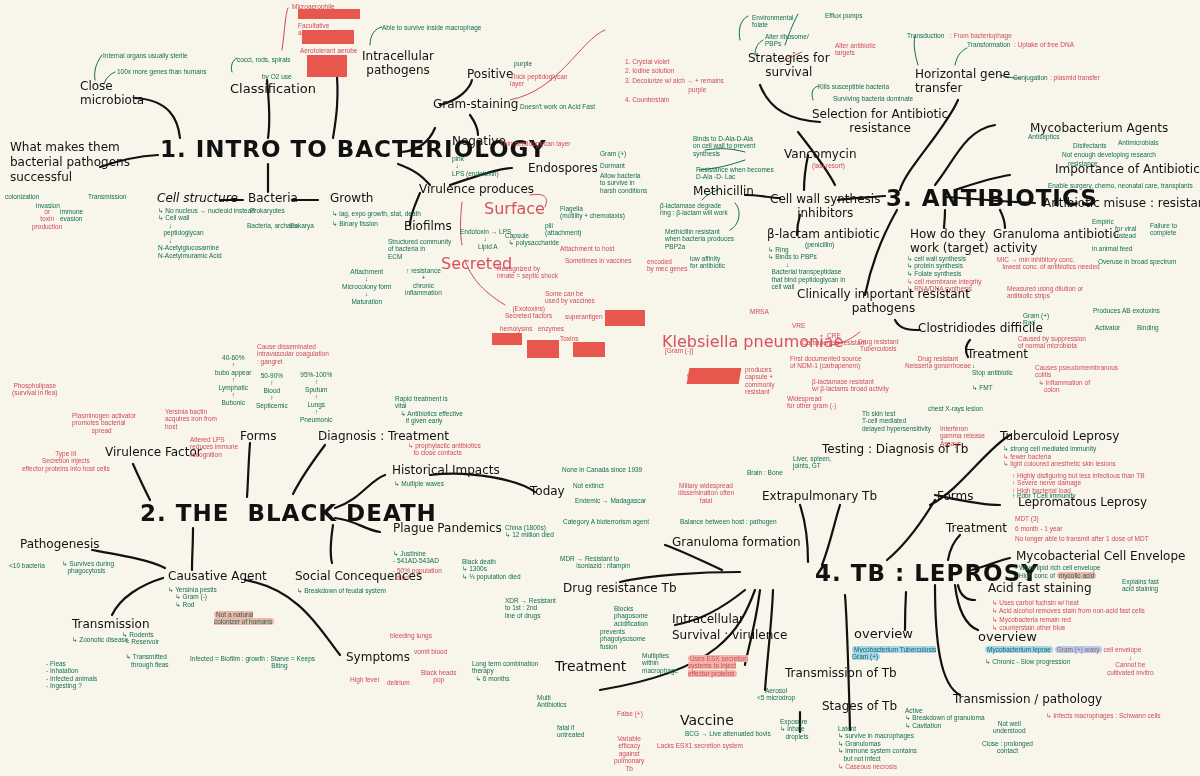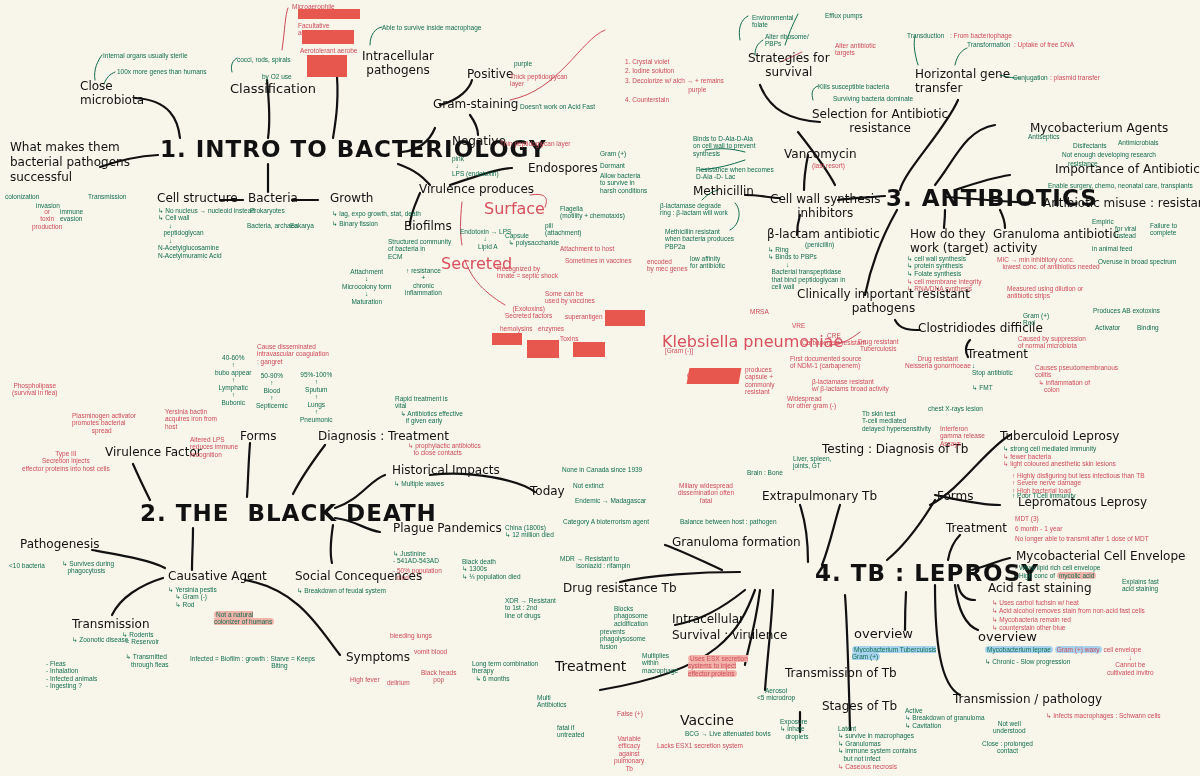--- a/index.html
+++ b/index.html
@@ -130,21 +130,21 @@
 bacterial pathogens
 successful</div>
 <div class="t g" style="left:5px;top:193px;">colonization</div>
 <div class="t g" style="left:36px;top:202px;">invasion</div>
 <div class="t r" style="left:32px;top:208px;text-align:center;">or
 toxin
 production</div>
 <div class="t g" style="left:60px;top:208px;">immune
 evasion</div>
 <div class="t g" style="left:88px;top:193px;">Transmission</div>
-<div class="t node" style="left:157px;top:192px;">Cell structure</div>
+<div class="t node" style="left:157px;top:192px;font-style:italic;">Cell structure</div>
 <div class="t g" style="left:158px;top:207px;">↳ No nucleus → nucleoid instead
 ↳ Cell wall
       ↓
    peptidoglycan
       ↓
 N-Acetylglucosamine
 N-Acetylmuramic Acid</div>
 <div class="t node" style="left:248px;top:192px;">Bacteria</div>
 <div class="t g" style="left:250px;top:207px;">Prokaryotes</div>
 <div class="t g" style="left:247px;top:222px;">Bacteria, archaea</div>

